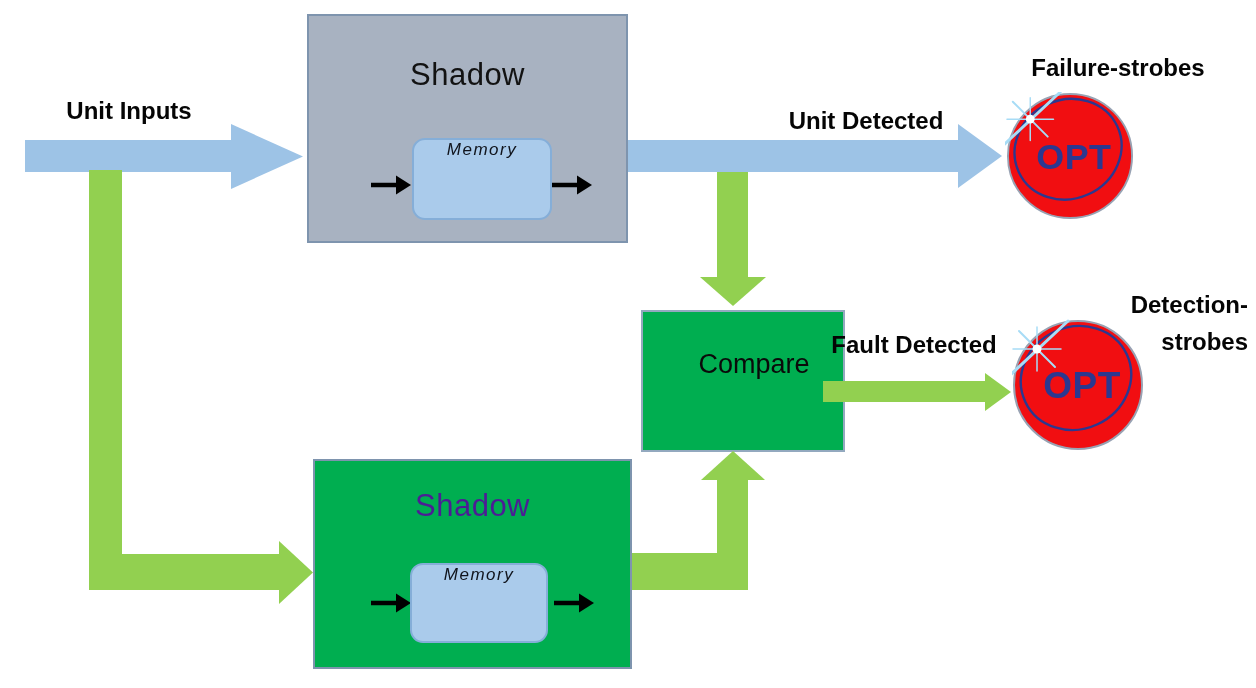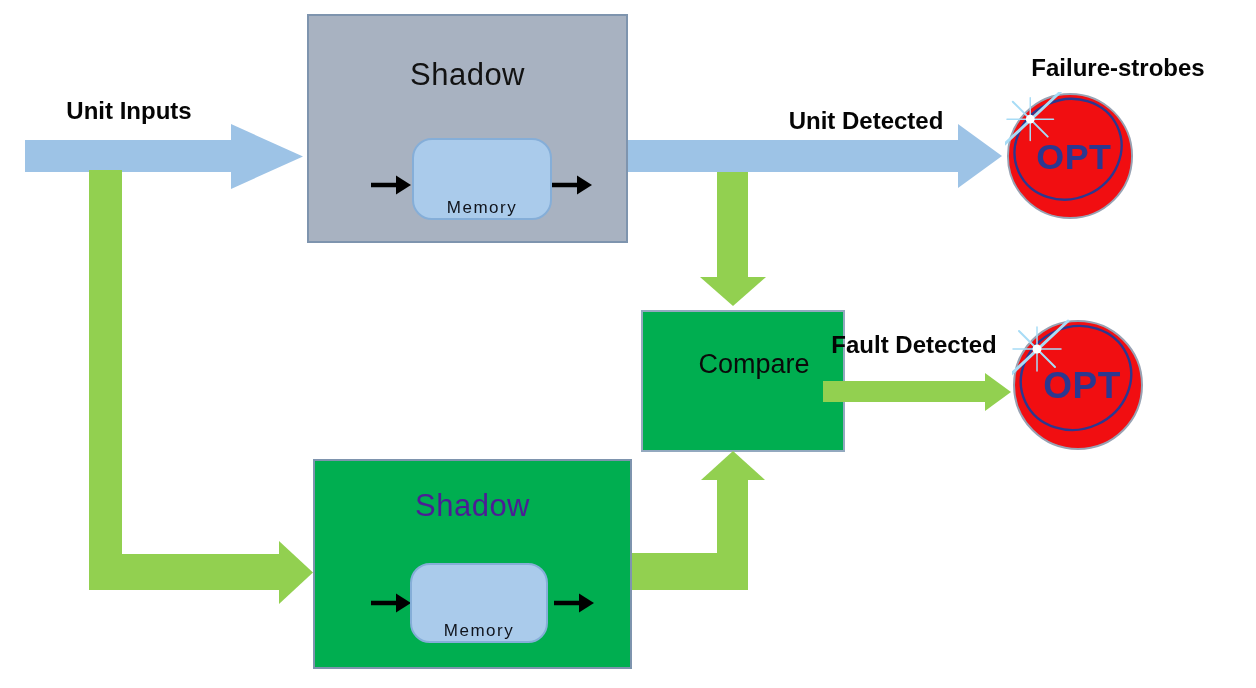--- a/index.html
+++ b/index.html
@@ -23,23 +23,23 @@
   .green-head{background:#92D050;}
   
   .big-box{position:absolute;border:2px solid #7E94AE;}
   .master-box{background:#A8B2C1;}
   .green-box{background:#00AE50;}
   .box-title{
     width:100%;text-align:center;font-size:31px;color:#121212;
     letter-spacing:0.5px;line-height:34px;
   }
   .memory-box{
-    position:absolute;background:#AACBEB;border:2px solid #85AED8;border-radius:20px;
-    display:flex;align-items:flex-end;justify-content:center;
-    font-size:17px;letter-spacing:1.5px;color:#10141c;
+    position:absolute;background:#AACBEB;border:2px solid #85AED8;border-radius:13px;
+    display:flex;align-items:flex-start;justify-content:center;
+    font-size:17px;letter-spacing:1.5px;color:#10141c;font-style:italic;
   }
   .compare-text{
     width:100%;text-align:center;font-size:27px;line-height:39px;color:#0a0a0a;
   }
   .detect-lbl{line-height:37px;text-align:right;}
   .mem-arrow{position:absolute;width:40px;height:22px;}
 </style>
 </head>
 <body>
 
@@ -120,20 +120,24 @@
     <text x="70" y="79" text-anchor="middle" font-size="37" font-weight="bold" fill="#2B3890" font-family="Liberation Sans, sans-serif" letter-spacing="0.5">OPT</text>
     <g stroke="#A7DCF6" stroke-linecap="round">
       <line x1="-6" y1="58" x2="56" y2="0" stroke-width="3"></line>
       <line x1="7" y1="10" x2="43" y2="46" stroke-width="2"></line>
       <line x1="25" y1="6" x2="25" y2="50" stroke-width="1.5"></line>
       <line x1="1" y1="28" x2="49" y2="28" stroke-width="1.5"></line>
     </g>
     <circle cx="25" cy="28" r="4.5" fill="#ffffff"></circle>
   </svg>
 
+  <div class="lbl detect-lbl" style="left:1098px;top:286px;width:150px;">
+    <div>Detection-</div>
+    <div>strobes</div>
+  </div>
 
   <svg class="abs" style="left:1012px;top:317px;" width="132" height="136" viewBox="0 0 132 132">
     <defs>
         <clipPath id="clip2">
           <ellipse cx="66" cy="66" rx="64" ry="64"></ellipse>
         </clipPath>
       </defs>
     <ellipse cx="66" cy="66" rx="64" ry="64" fill="#F10E11" stroke="#98A2B3" stroke-width="2"></ellipse>
     <g clip-path="url(#clip2)">
       <ellipse cx="64" cy="59" rx="56" ry="51" fill="none" stroke="#2B3890" stroke-width="2.4" transform="rotate(-25 64 59)"></ellipse>

